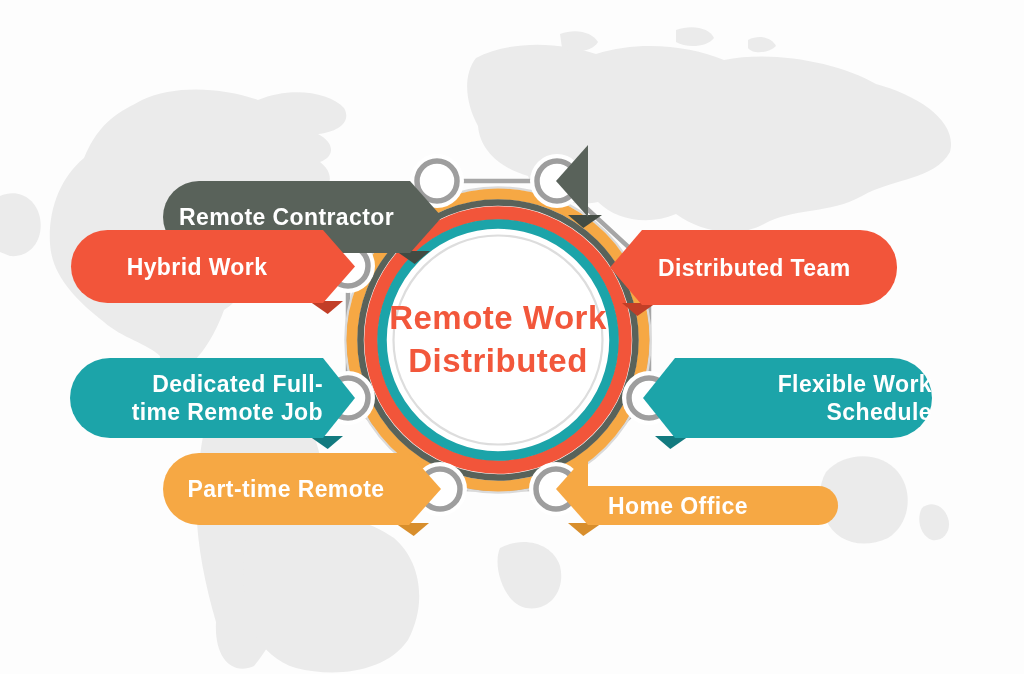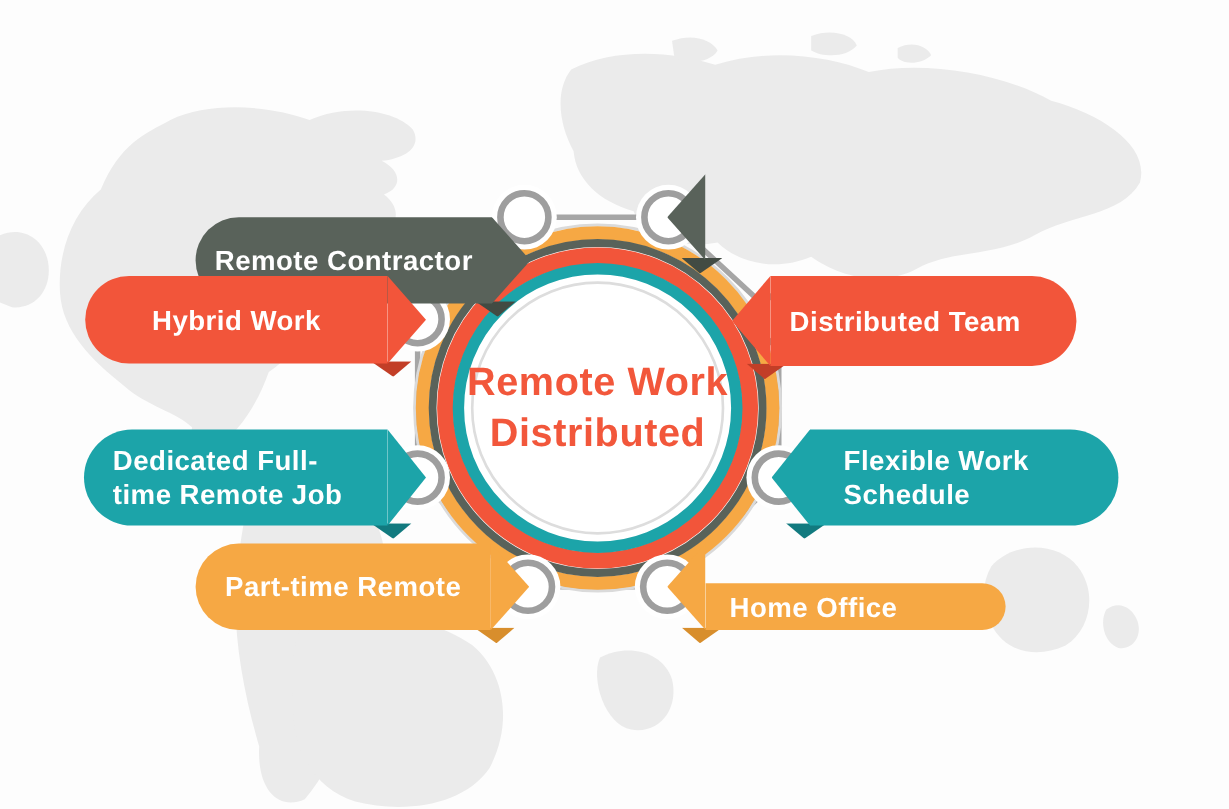--- a/index.html
+++ b/index.html
@@ -26,21 +26,21 @@
   }
   .banner .tip{position:absolute;top:0;bottom:0;width:32px;z-index:1;}
   .banner.left .tip{clip-path:polygon(0 0,100% 50%,0 100%);}
   .banner.right .tip{clip-path:polygon(100% 0,0 50%,100% 100%);}
   .banner .fold{position:absolute;height:13px;width:34px;z-index:0;}
   .banner.left  .fold{clip-path:polygon(0 0,100% 0,55% 100%);}
   .banner.right .fold{clip-path:polygon(0 0,100% 0,45% 100%);}
 
   .c-dark .bar,.c-dark .tip{background:var(--dark);}     .c-dark .fold{background:var(--dark-fold);}
   .c-orange .bar,.c-orange .tip{background:var(--orange);}.c-orange .fold{background:var(--orange-fold);}
-  .c-teal .bar,.c-teal .tip{background:var(--teal);}      .c-teal .fold{background:var(--teal-fold);}
+  .c-teal .bar,.c-teal .tip{background:var(--teal);text-align:right;}      .c-teal .fold{background:var(--teal-fold);}
   .c-yellow .bar,.c-yellow .tip{background:var(--yellow);}.c-yellow .fold{background:var(--yellow-fold);}
 
   .banner .line{
     display:block;color:#fff;font-weight:bold;font-size:23px;
     letter-spacing:.4px;line-height:28px;white-space:nowrap;
   }
   .line:empty{display:none;}
   .t-center .line{text-align:center;}
 
   

